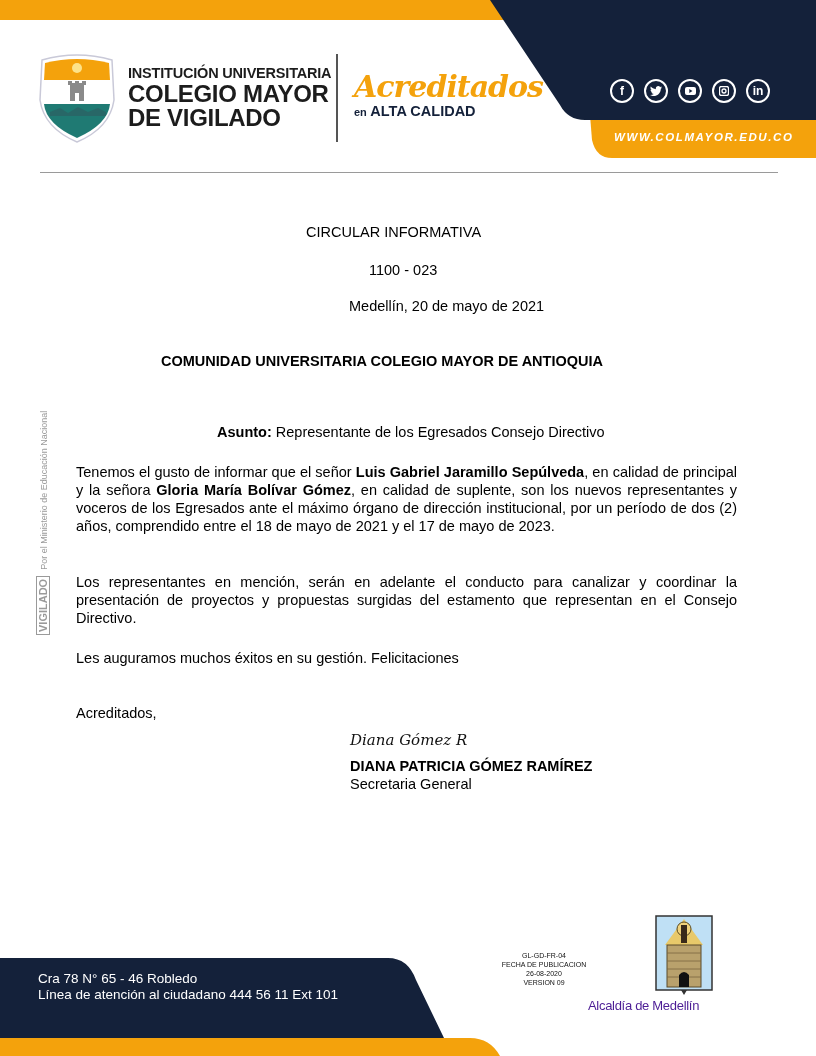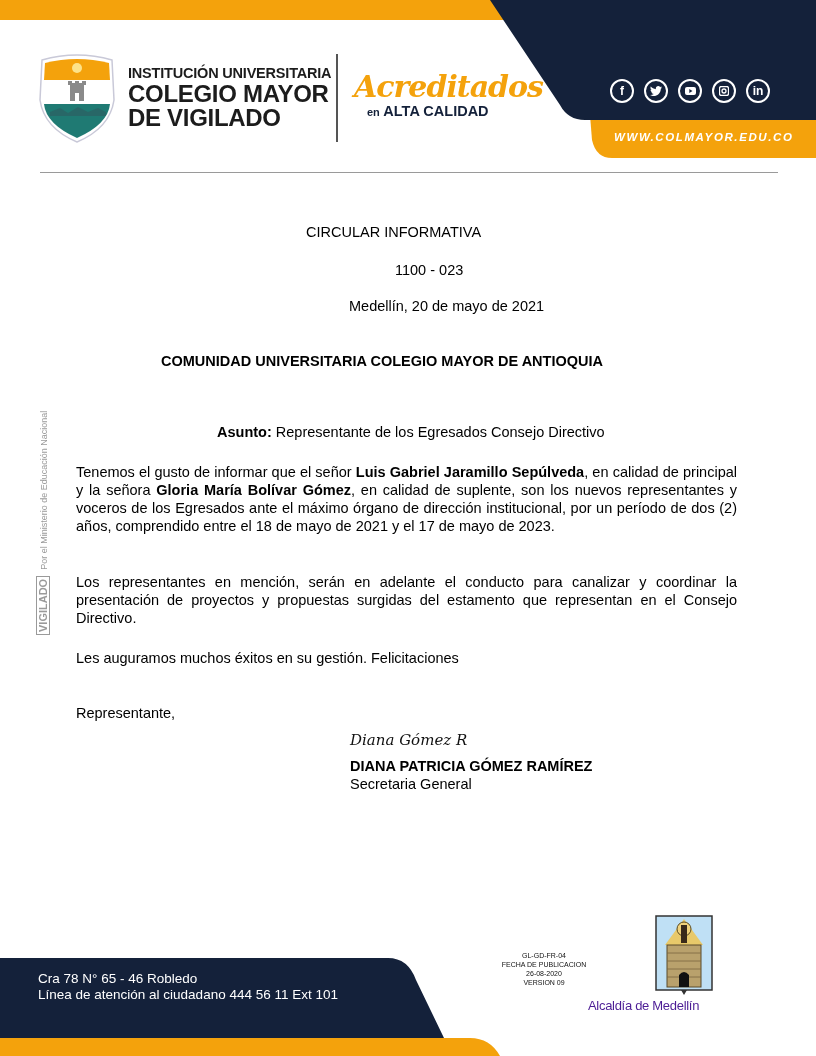--- a/index.html
+++ b/index.html
@@ -8,28 +8,28 @@
   svg { display:block; }
   .hdr-shapes { left:0; top:0; width:816px; height:170px; }
   .logo-shield { left:36px; top:50px; width:82px; height:94px; }
   .inst-text { left:128px; top:66px; font-family:"Liberation Sans", sans-serif; color:#1c1c1c; line-height:1; }
   .inst-line1 { font-size:14.5px; font-weight:bold; letter-spacing:-0.2px; }
   .inst-line2 { font-size:24px; font-weight:bold; margin-top:1px; letter-spacing:-0.3px; }
   .inst-line3 { font-size:24px; font-weight:bold; letter-spacing:-0.3px; }
   .vdivider { left:336px; top:54px; width:2px; height:88px; background:#555; }
   .acred { left:354px; top:72px; }
   .acred-script { font-family:"DejaVu Serif", serif; font-style:italic; font-weight:bold; color:#f4a20c; font-size:30px; letter-spacing:-1px; line-height:1; }
-  .acred-sub { margin-top:2px; font-weight:bold; color:#14213a; font-size:14.5px; line-height:1;margin-left:13px; }
+  .acred-sub { margin-top:2px; font-weight:bold; color:#14213a; font-size:14.5px; line-height:1; }
   .acred-sub .en { font-size:11px; font-weight:bold; }
   .socials { left:610px; top:79px; display:flex; gap:10px; }
   .soc { width:24px; height:24px; border:2px solid #fff; border-radius:50%; box-sizing:border-box; color:#fff; font-size:12px; font-weight:bold; display:flex; align-items:center; justify-content:center; line-height:1; }
   .website { left:614px; top:131px; color:#fff; font-weight:bold; font-size:11.5px; letter-spacing:1.6px;font-style:italic; }
   .hr-line { left:40px; top:172px; width:738px; height:1px; background:#9a9a9a; }
   .t-title { left:306px; top:224px; font-size:14.5px; }
-  .t-num { left:369px; top:262px; font-size:14.5px;margin-left:26px; }
+  .t-num { left:369px; top:262px; font-size:14.5px; }
   .t-date { left:349px; top:298px; font-size:14.5px; }
   .t-comunidad { left:161px; top:353px; font-size:14.5px; font-weight:bold;text-align:center; }
   .t-asunto { left:217px; top:424px; font-size:14.5px; }
   .t-asunto b { font-weight:bold; }
   .para { left:76px; width:661px; font-size:14.5px; line-height:18px; text-align:justify; }
   .p1 { top:463px; }
   .p2 { top:573px; }
   .p3 { top:649px; }
   .p4 { top:704px; }
   .sig-script { left:350px; top:731px; font-family:"DejaVu Serif", serif; font-style:italic; font-size:15px; color:#111; }
@@ -121,21 +121,21 @@
 <div class="abs t-title">CIRCULAR INFORMATIVA</div>
 <div class="abs t-num">1100 - 023</div>
 <div class="abs t-date">Medellín, 20 de mayo de 2021</div>
 <div class="abs t-comunidad">COMUNIDAD UNIVERSITARIA COLEGIO MAYOR DE ANTIOQUIA</div>
 <div class="abs t-asunto"><b>Asunto:</b><span> Representante de los Egresados Consejo Directivo</span></div>
 
 <div class="abs para p1"><span>Tenemos el gusto de informar que el señor </span><b>Luis Gabriel Jaramillo Sepúlveda</b><span>, en calidad de principal y la señora </span><b>Gloria María Bolívar Gómez</b><span>, en calidad de suplente, son los nuevos representantes y voceros de los Egresados ante el máximo órgano de dirección institucional, por un período de dos (2) años, comprendido entre el 18 de mayo de 2021 y el 17 de mayo de 2023.</span></div>
 
 <div class="abs para p2">Los representantes en mención, serán en adelante el conducto para canalizar y coordinar la presentación de proyectos y propuestas surgidas del estamento que representan en el Consejo Directivo.</div>
 <div class="abs para p3">Les auguramos muchos éxitos en su gestión. Felicitaciones</div>
-<div class="abs para p4">Representante,</div>
+<div class="abs para p4">Acreditados,</div>
 
 <div class="abs sig-script">Diana Gómez R</div>
 <div class="abs sig-name">DIANA PATRICIA GÓMEZ RAMÍREZ</div>
 <div class="abs sig-role">Secretaria General</div>
 
 <svg class="abs ftr-shapes" viewBox="0 0 520 116">
   <path d="M0 98 L470 98 Q490 98 500 116 L0 116 Z" fill="#f4a20c"></path>
   <path d="M0 18 L388 18 Q408 18 416 40 L444 98 L0 98 Z" fill="#14213a"></path>
 </svg>
 <div class="abs ftr-text">

